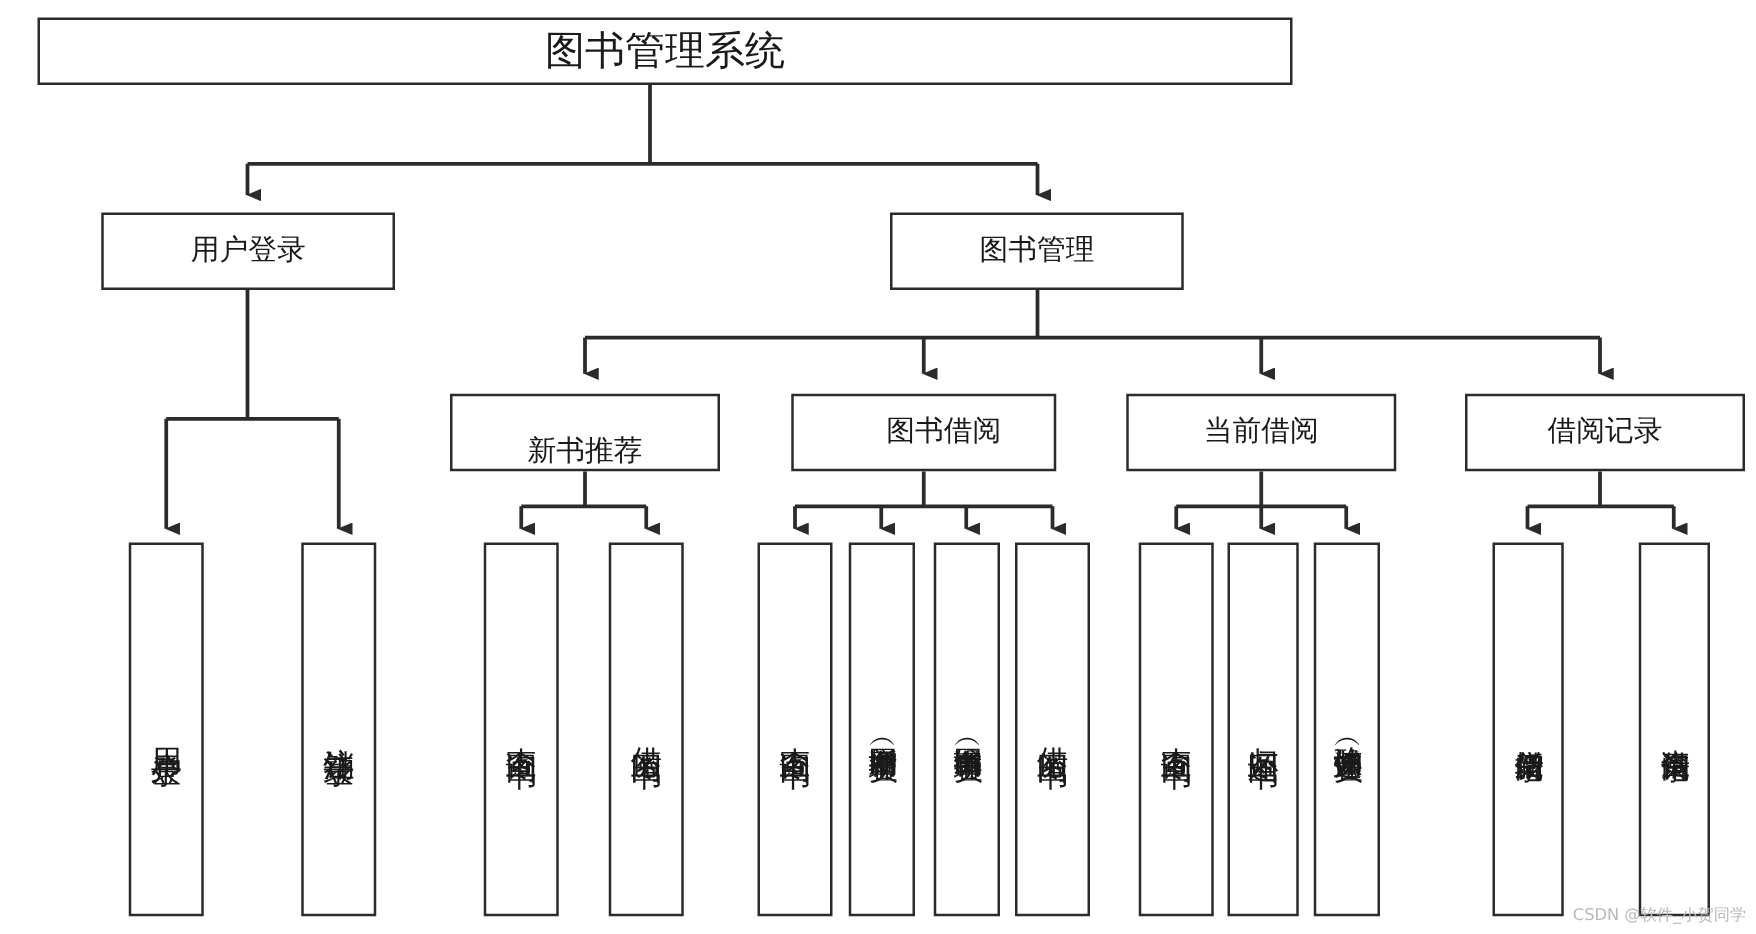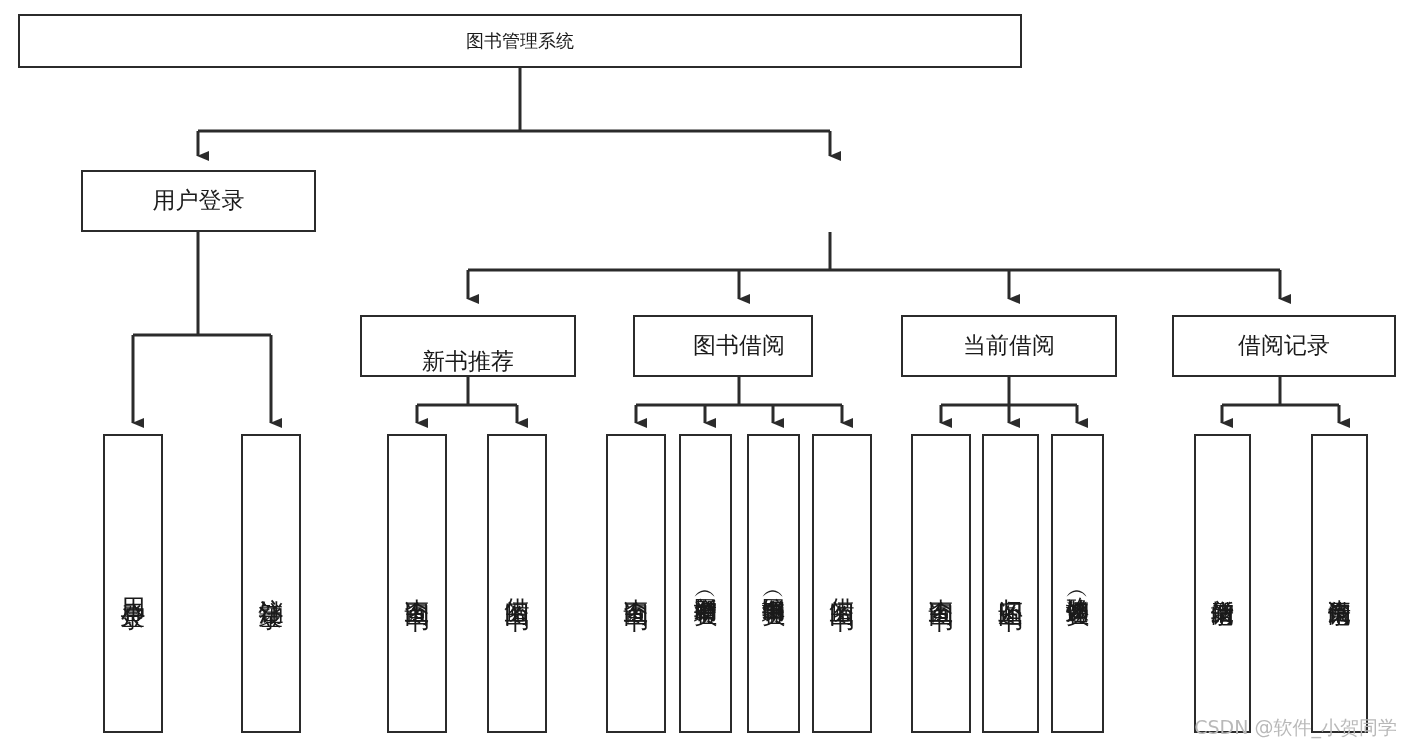--- a/index.html
+++ b/index.html
@@ -40,21 +40,22 @@
   .node .label {
     display: block;
     text-align: center;
   }
   
   .node.horiz .label {
     writing-mode: horizontal-tb;
     white-space: nowrap;
   }
   .node.root {
-    font-size: 18px;
+    font-size: 32px;
+    margin-left: 12px;
   }
   .node.level2 {
     font-size: 23px;
   }
   .node.level3 {
     font-size: 23px;
   }
   
   .node.leaf {
     font-size: 25px;
@@ -69,21 +70,21 @@
   .node.leaf.tight {
     font-size: 23px;
   }
   .node.leaf.tight .label {
     letter-spacing: 1px;
   }
   #watermark {
     position: absolute;
     right: 8px;
     bottom: 6px;
-    font-size: 19px;
+    font-size: 13px;
     color: #b9b9b9;
     white-space: nowrap;
     font-family: "DejaVu Sans", "Liberation Sans", sans-serif;
     padding-left: 40px;
   }
 </style>
 </head>
 <body>
 
 <div id="diagram-canvas">
@@ -138,25 +139,28 @@
     </g>
   </svg>
 
   <div class="node horiz root" style="left:18px; top:14px; width:1004px; height:54px;">
     <span class="label">图书管理系统</span>
   </div>
 
   <div class="node horiz level2" style="left:81px; top:170px; width:235px; height:62px;">
     <span class="label">用户登录</span>
   </div>
+  <div class="node horiz level2" style="left:712px; top:170px; width:235px; height:62px;">
+    <span class="label">图书管理</span>
+  </div>
 
   <div class="node horiz level3" style="left:360px; top:315px; width:216px; height:62px;align-items:flex-end;">
     <span class="label">新书推荐</span>
   </div>
-  <div class="node horiz level3" style="left:633px; top:315px; width:180px; height:62px;padding-left:32px;">
+  <div class="node horiz level3" style="left:633px; top:315px; width:212px; height:62px;padding-left:32px;">
     <span class="label">图书借阅</span>
   </div>
   <div class="node horiz level3" style="left:901px; top:315px; width:216px; height:62px;justify-content:center;">
     <span class="label">当前借阅</span>
   </div>
   <div class="node horiz level3" style="left:1172px; top:315px; width:224px; height:62px;justify-content:center;">
     <span class="label">借阅记录</span>
   </div>
 
   <div class="node leaf" style="left:103px; top:434px; width:60px; height:299px;">

